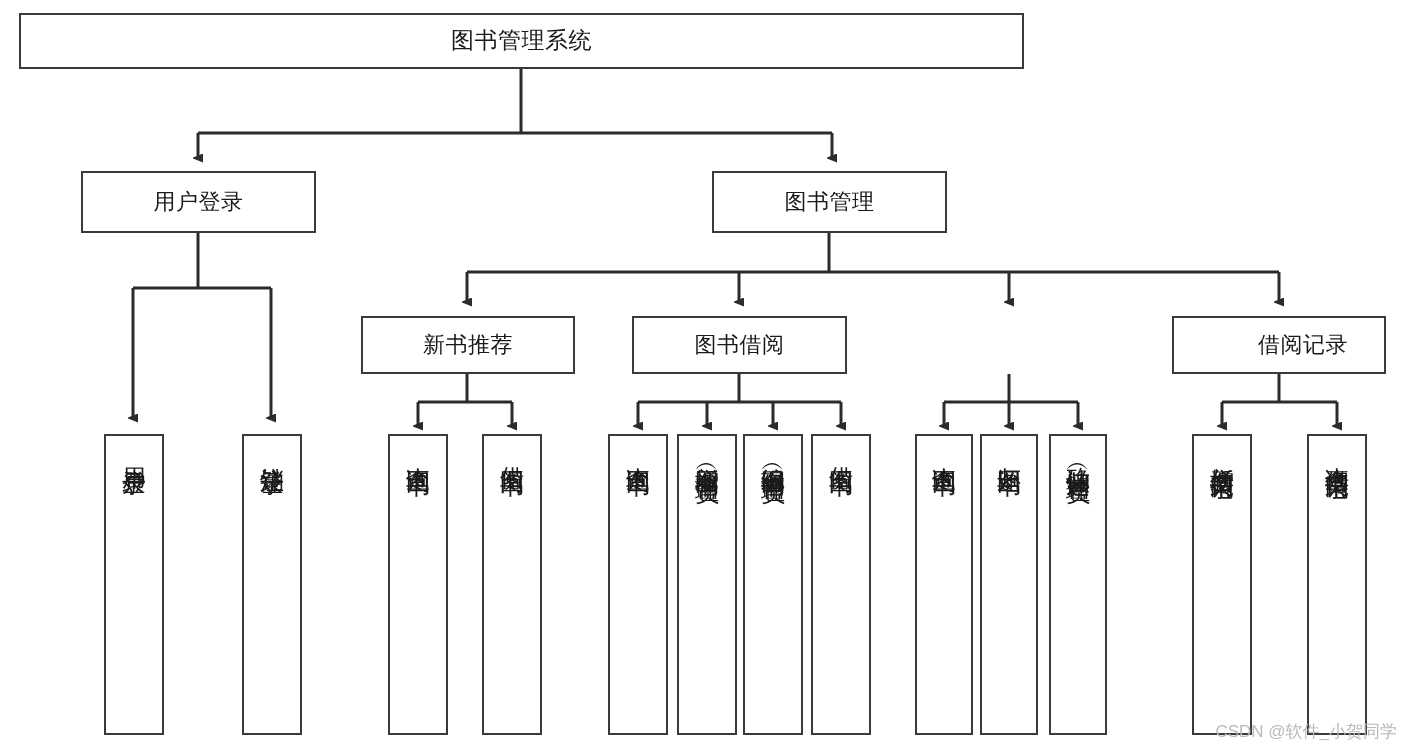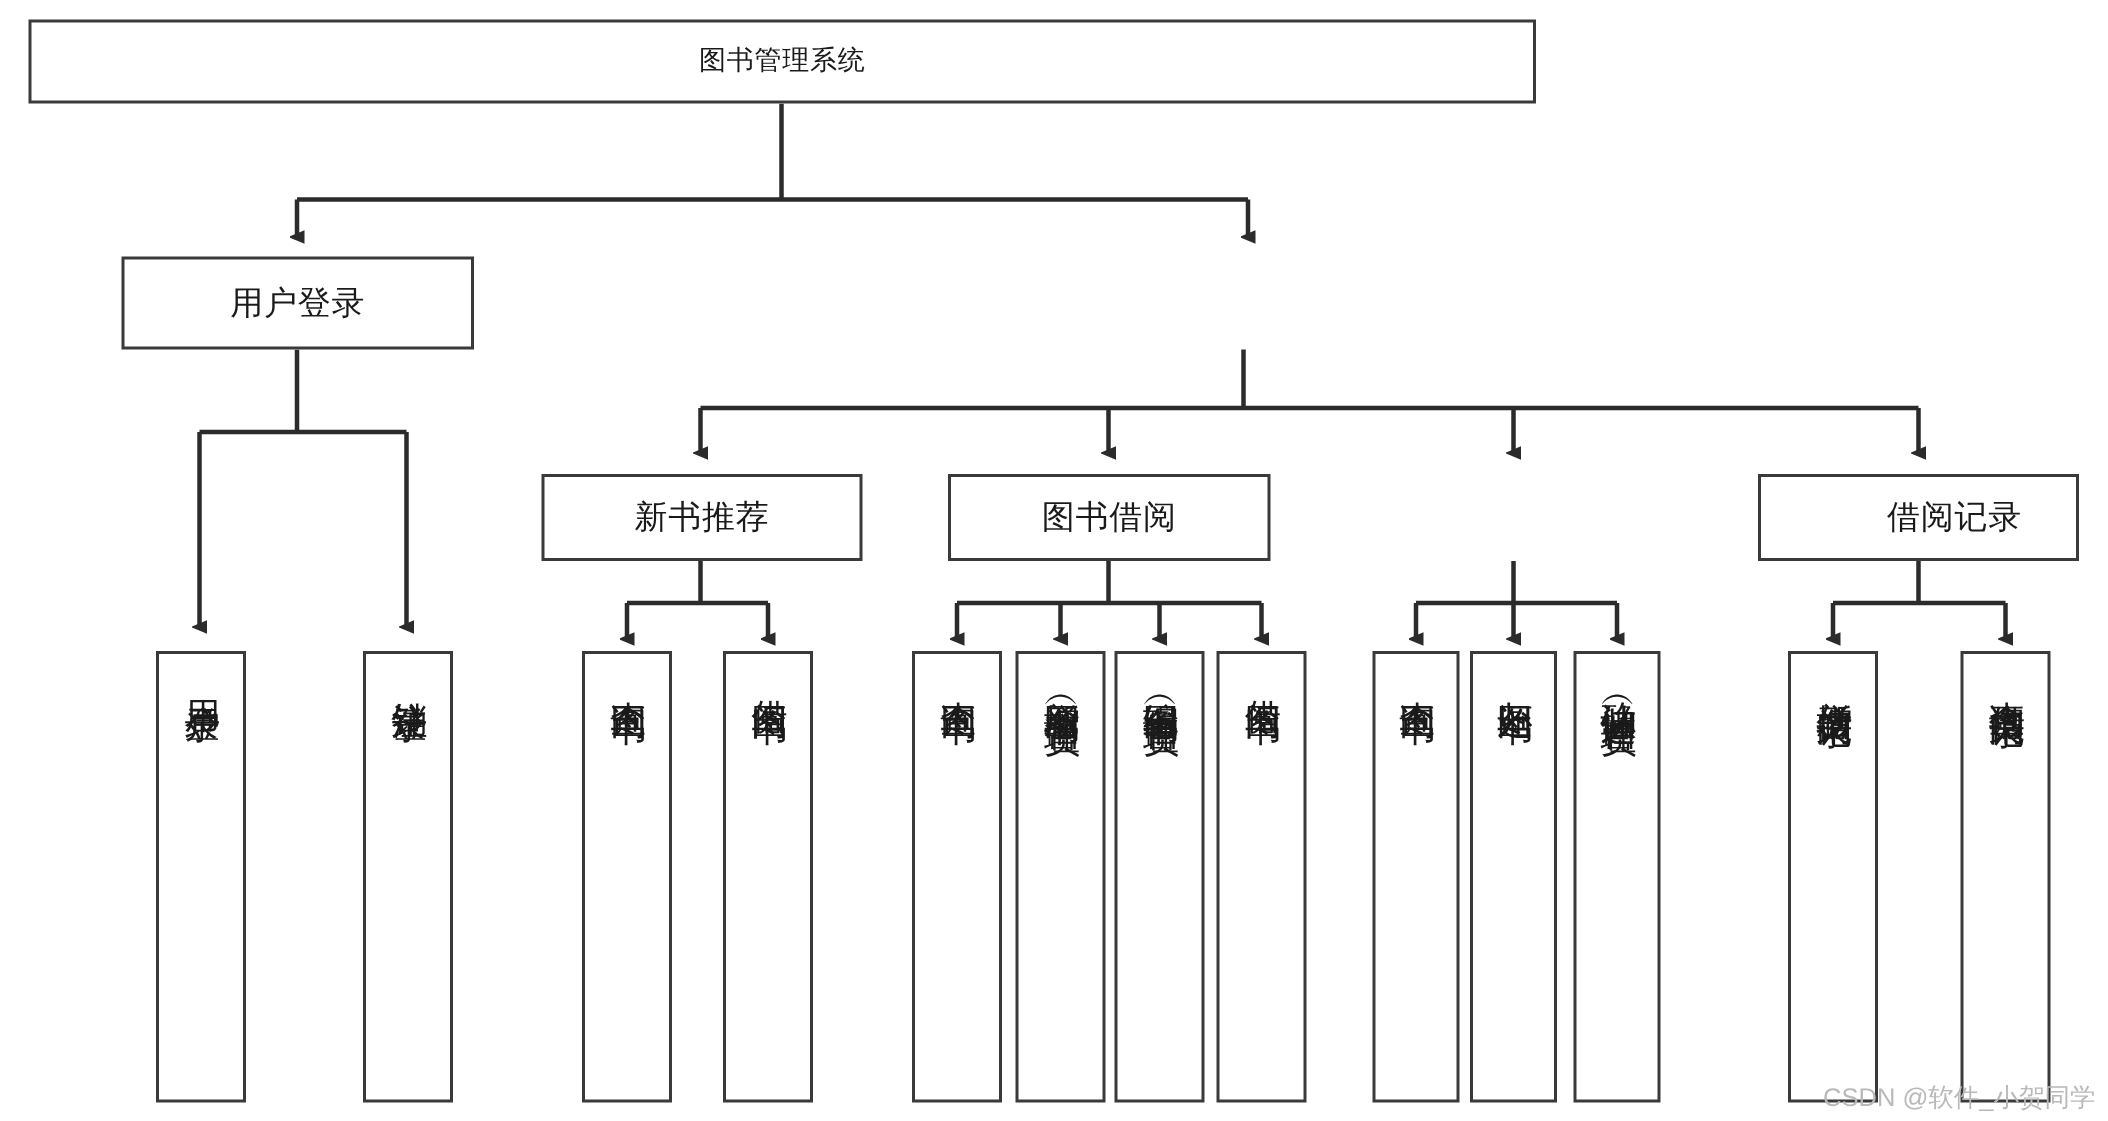--- a/index.html
+++ b/index.html
@@ -38,21 +38,21 @@
   .node .label {
     display: block;
     text-align: center;
     line-height: 1.18;
     letter-spacing: 0.5px;
   }
   .node.horizontal .label {
     font-size: 22px;
   }
   .node.root .label {
-    font-size: 18px;
+    font-size: 23px;
   }
   .node.vertical {
     align-items: flex-start;
     justify-content: center;
     padding-top: 12px;
   }
   .node.vertical .label {
     writing-mode: vertical-rl;
     text-orientation: upright;
     font-size: 24px;
@@ -126,20 +126,23 @@
     </g>
   </svg>
 
   <div class="node root horizontal" style="left:19px; top:13px; width:1005px; height:56px;">
     <span class="label">图书管理系统</span>
   </div>
 
   <div class="node horizontal" style="left:81px; top:171px; width:235px; height:62px;">
     <span class="label">用户登录</span>
   </div>
+  <div class="node horizontal" style="left:712px; top:171px; width:235px; height:62px;">
+    <span class="label">图书管理</span>
+  </div>
 
   <div class="node horizontal" style="left:632px; top:316px; width:215px; height:58px;">
     <span class="label">图书借阅</span>
   </div>
   <div class="node horizontal" style="left:361px; top:316px; width:214px; height:58px;">
     <span class="label">新书推荐</span>
   </div>
   <div class="node horizontal" style="left:1172px; top:316px; width:214px; height:58px;padding-left:48px;">
     <span class="label">借阅记录</span>
   </div>

